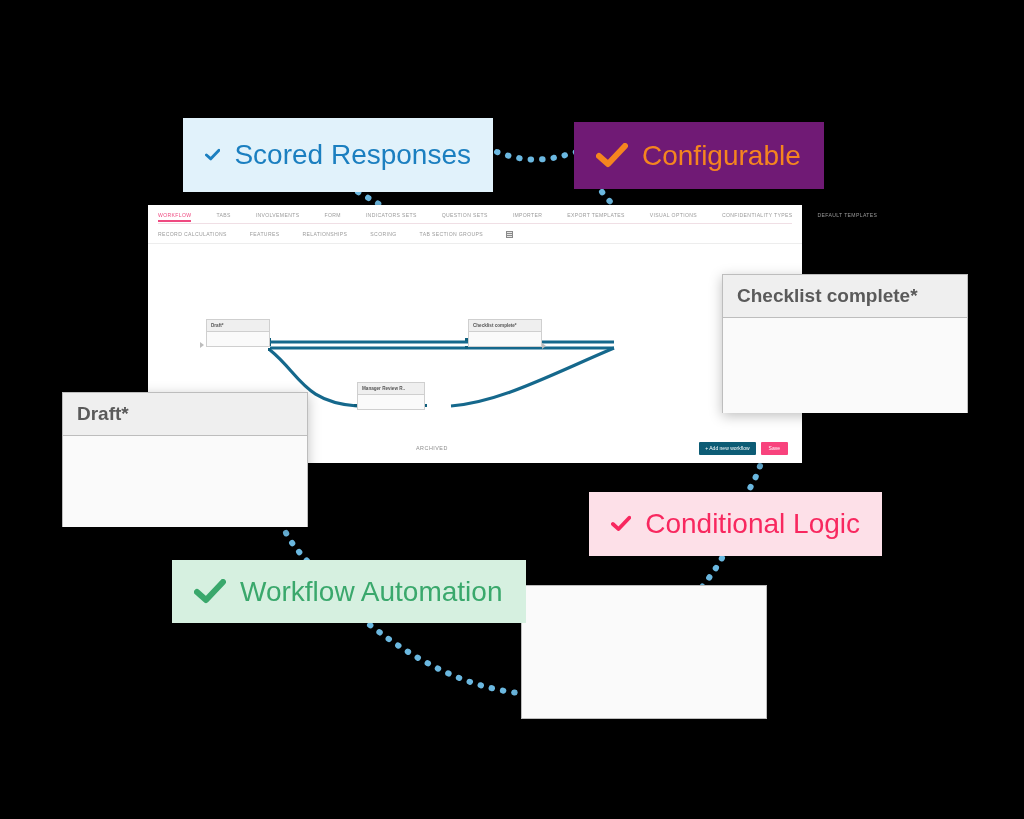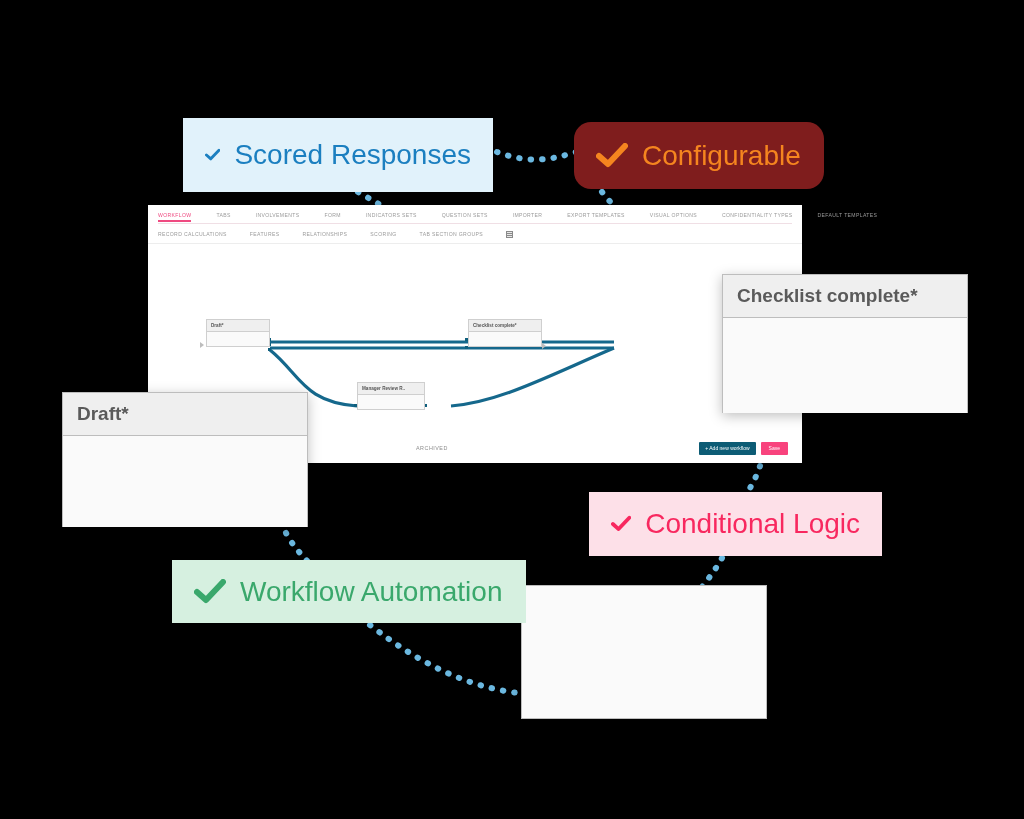--- a/index.html
+++ b/index.html
@@ -189,22 +189,21 @@
   .callout .check { display: block; }
 
   #callout-scored {
     left: 183px; top: 118px; width: 310px; height: 74px;
     background: #e1f2fb;
   }
   #callout-scored .c-label { color: #1b7fc0; }
 
   #callout-config {
     left: 574px; top: 122px; width: 250px; height: 67px;
-    background: #7f1d1d;
-    border-radius: 17px;
+    background: #701a75;
   }
   #callout-config .c-label { color: #f5851f; }
 
   #callout-conditional {
     left: 589px; top: 492px; width: 293px; height: 64px;
     background: #fde0e8;
   }
   #callout-conditional .c-label { color: #f8285f; }
 
   #callout-automation {

